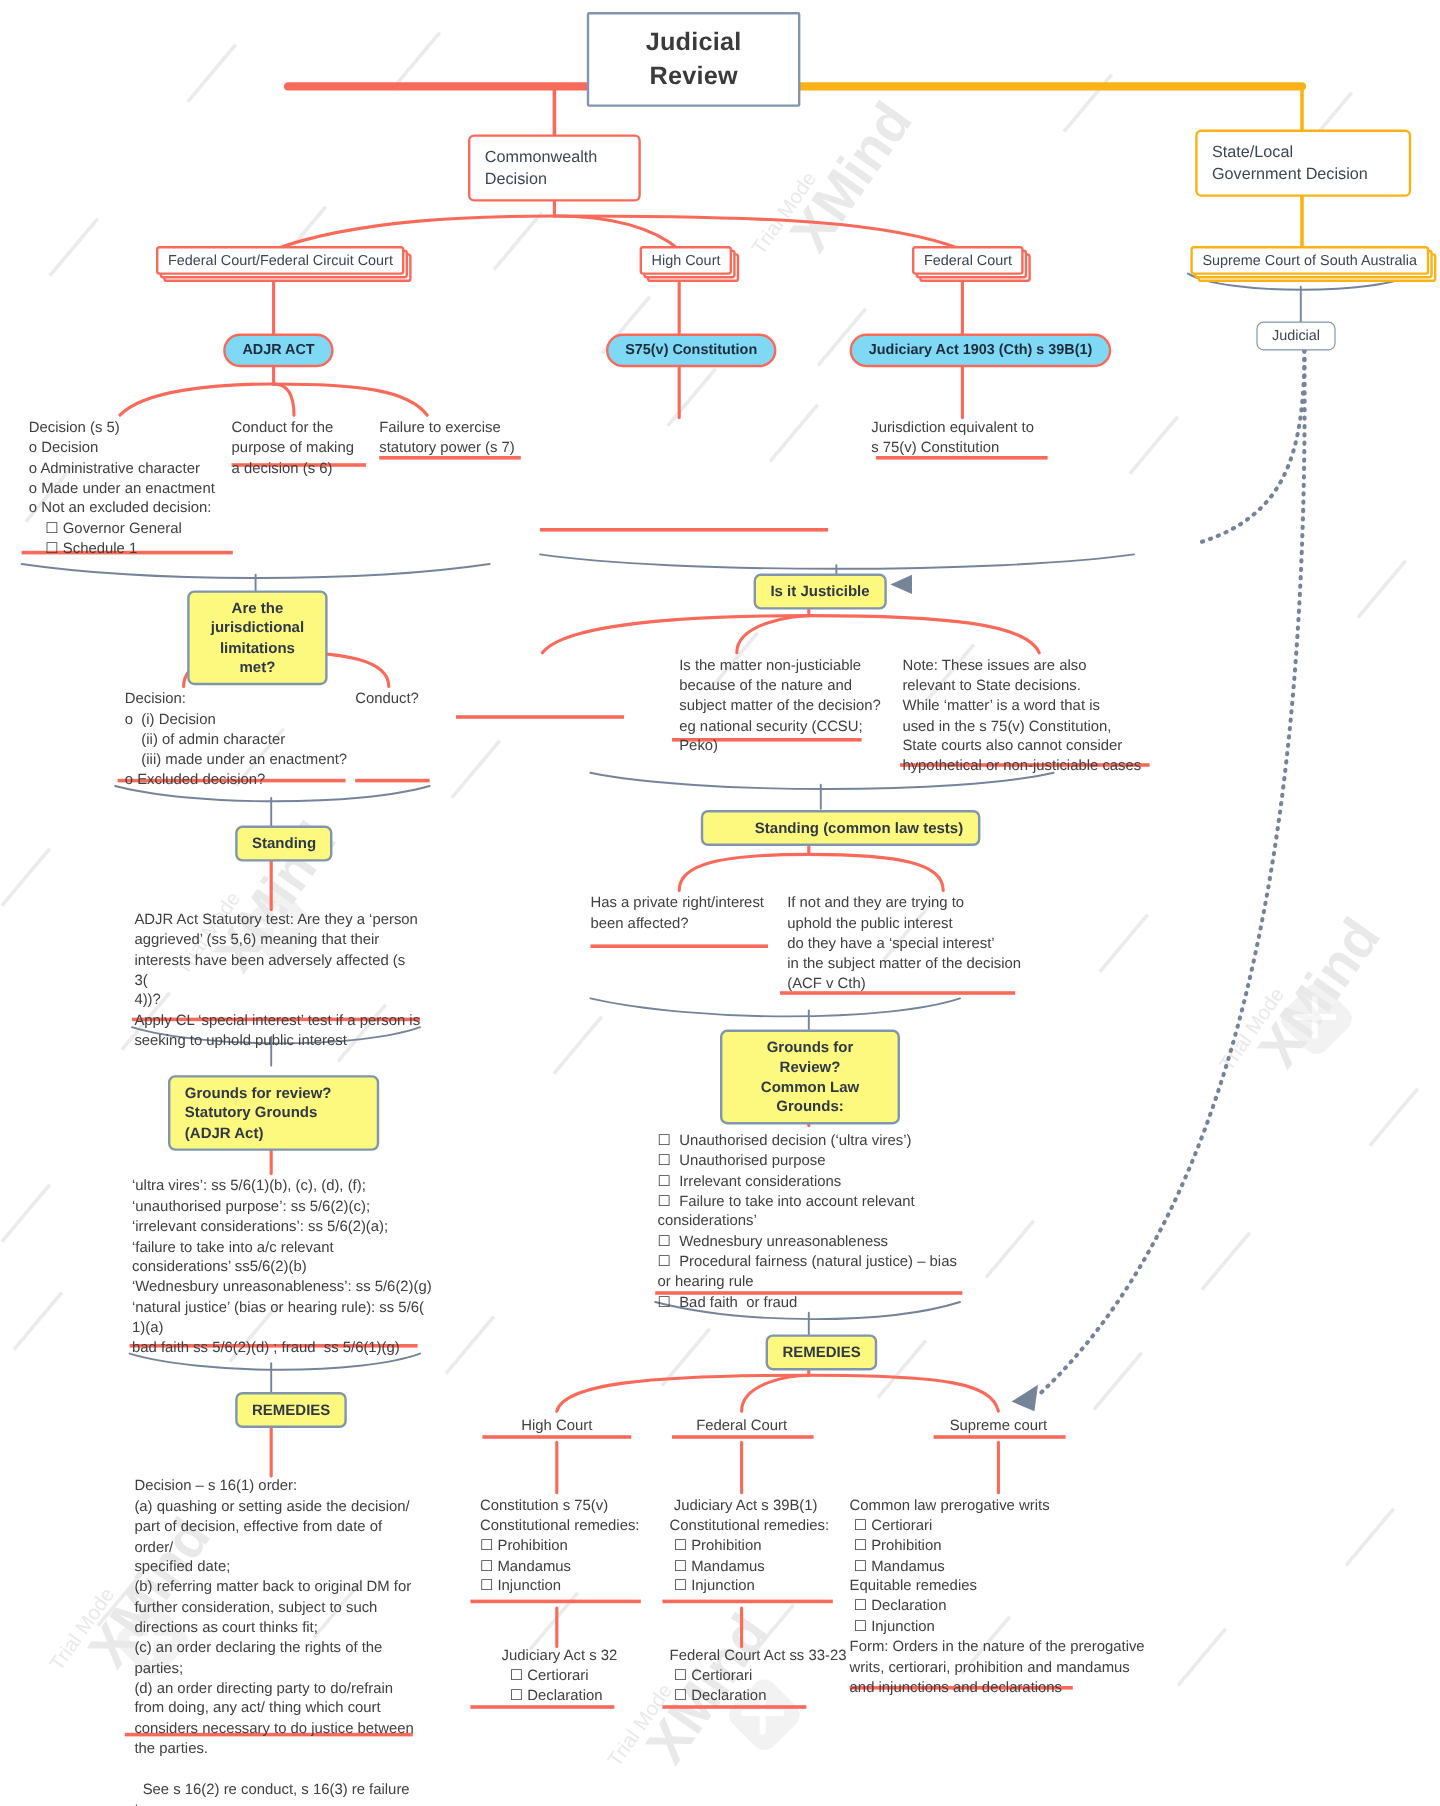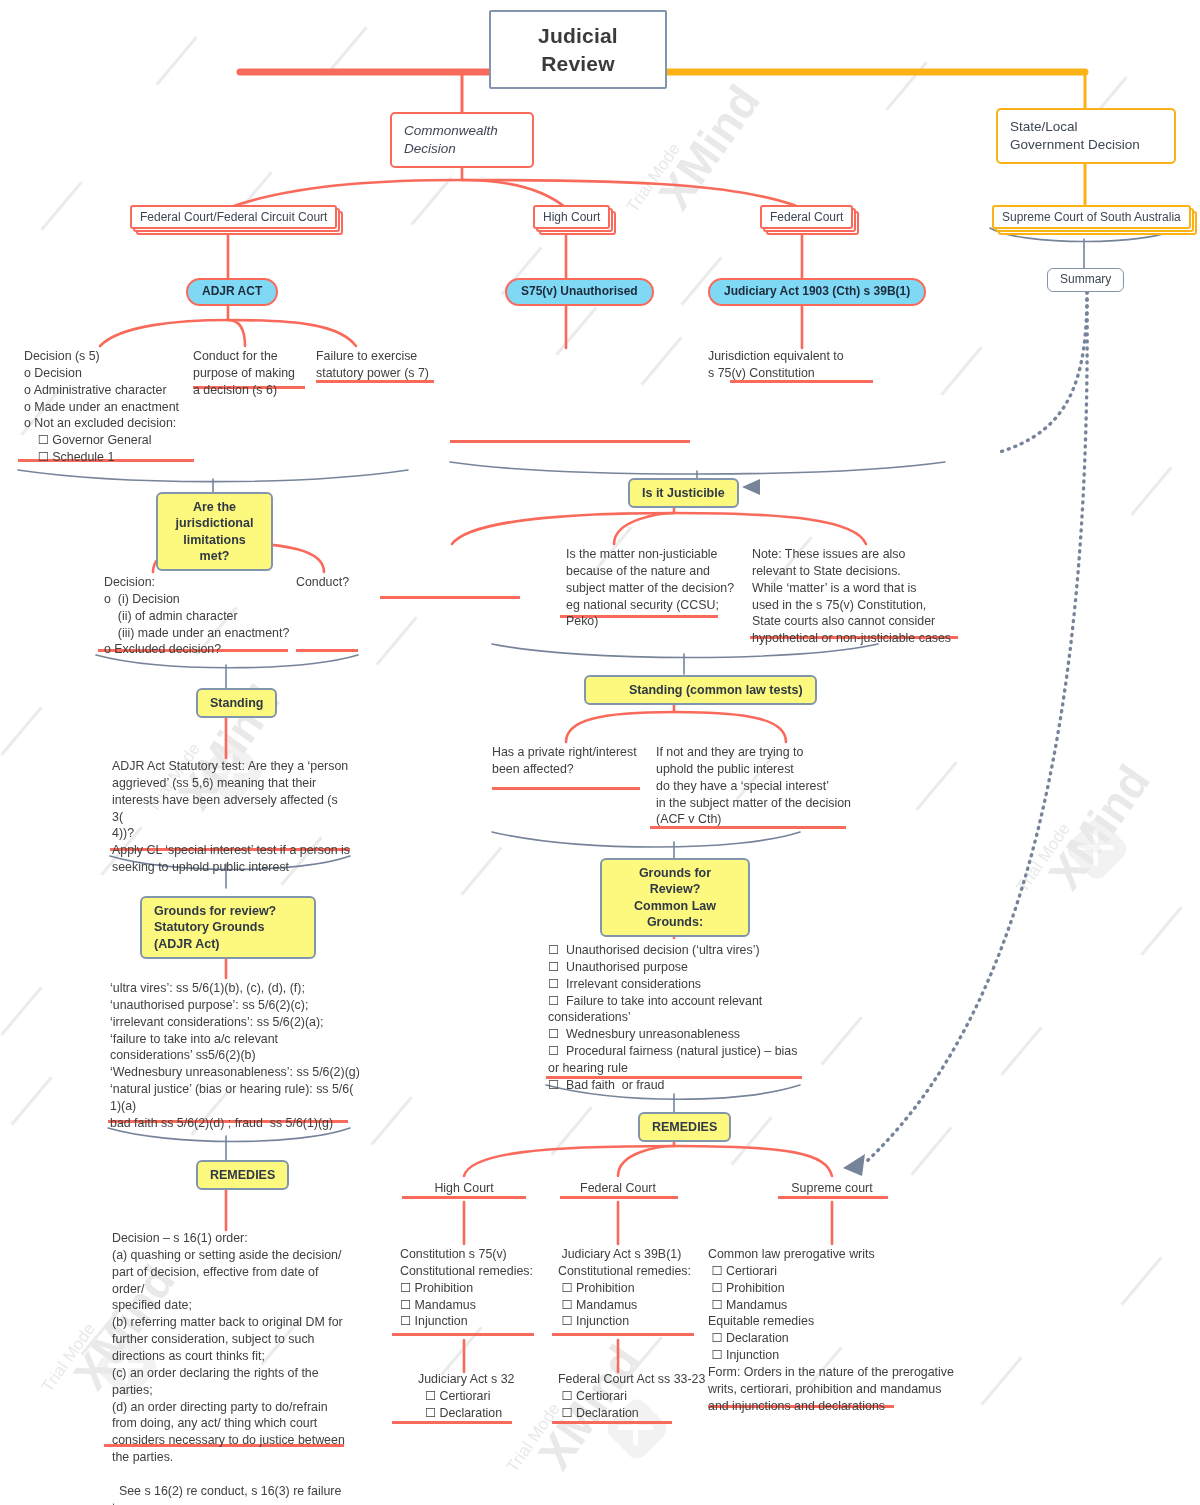--- a/index.html
+++ b/index.html
@@ -346,21 +346,21 @@
   <div class="underline-red" style="left:708px; top:1405px; width:186px;"></div>
   <div class="underline-red" style="left:392px; top:1421px; width:120px;"></div>
   <div class="underline-red" style="left:552px; top:1421px; width:120px;"></div>
 
   <div class="underline-red" style="left:402px; top:1196px; width:124px;"></div>
   <div class="underline-red" style="left:560px; top:1196px; width:118px;"></div>
   <div class="underline-red" style="left:778px; top:1196px; width:110px;"></div>
 
   <div class="node root-node" style="left:489px; top:10px; width:178px;">Judicial Review</div>
 
-  <div class="node box-plain" style="left:390px; top:112px; width:144px; white-space:pre-line;font-style:italic;">Commonwealth
+  <div class="node box-plain" style="left:390px; top:112px; width:144px; white-space:pre-line;">Commonwealth
 Decision</div>
 
   <div class="node box-plain gold" style="left:996px; top:108px; width:180px; white-space:pre-line;">State/Local
 Government Decision</div>
 
   <div class="stack" style="left:130px; top:205px;">
     <div class="lyr l1"></div>
     <div class="lyr l2"></div>
     <div class="lbl">Federal Court/Federal Circuit Court</div>
   </div>
@@ -377,39 +377,39 @@
     <div class="lbl">Federal Court</div>
   </div>
 
   <div class="stack gold" style="left:992px; top:205px;">
     <div class="lyr l1"></div>
     <div class="lyr l2"></div>
     <div class="lbl">Supreme Court of South Australia</div>
   </div>
 
   <div class="node pill" style="left:186px; top:278px;">ADJR ACT</div>
-  <div class="node pill" style="left:505px; top:278px;">S75(v) Unauthorised</div>
+  <div class="node pill" style="left:505px; top:278px;">S75(v) Constitution</div>
   <div class="node pill" style="left:708px; top:278px;">Judiciary Act 1903 (Cth) s 39B(1)</div>
 
-  <div class="node summary-node" style="left:1047px; top:268px;">Summary</div>
+  <div class="node summary-node" style="left:1047px; top:268px;">Judicial</div>
 
   <div class="node txt" style="left:24px; top:348px; width:180px;">Decision (s 5)
 o Decision
 o Administrative character
 o Made under an enactment
 o Not an excluded decision:
     ☐ Governor General
     ☐ Schedule 1</div>
   <div class="node txt" style="left:193px; top:348px; width:124px;">Conduct for the
 purpose of making
 a decision (s 6)</div>
   <div class="node txt" style="left:316px; top:348px; width:126px;">Failure to exercise
 statutory power (s 7)</div>
 
-  <div class="node txt" style="left:708px; top:348px; width:170px;">Jurisdiction equivalent to
+  <div class="node txt" style="left:726px; top:348px; width:170px;">Jurisdiction equivalent to
 s 75(v) Constitution</div>
 
   <div class="node yellow" style="left:156px; top:492px; width:117px; white-space:pre-line;">Are the jurisdictional
 limitations met?</div>
   <div class="node txt" style="left:104px; top:574px; width:210px;">Decision:
 o  (i) Decision
     (ii) of admin character
     (iii) made under an enactment?
 o Excluded decision?</div>
   <div class="node txt" style="left:296px; top:574px; width:70px;">Conduct?</div>

